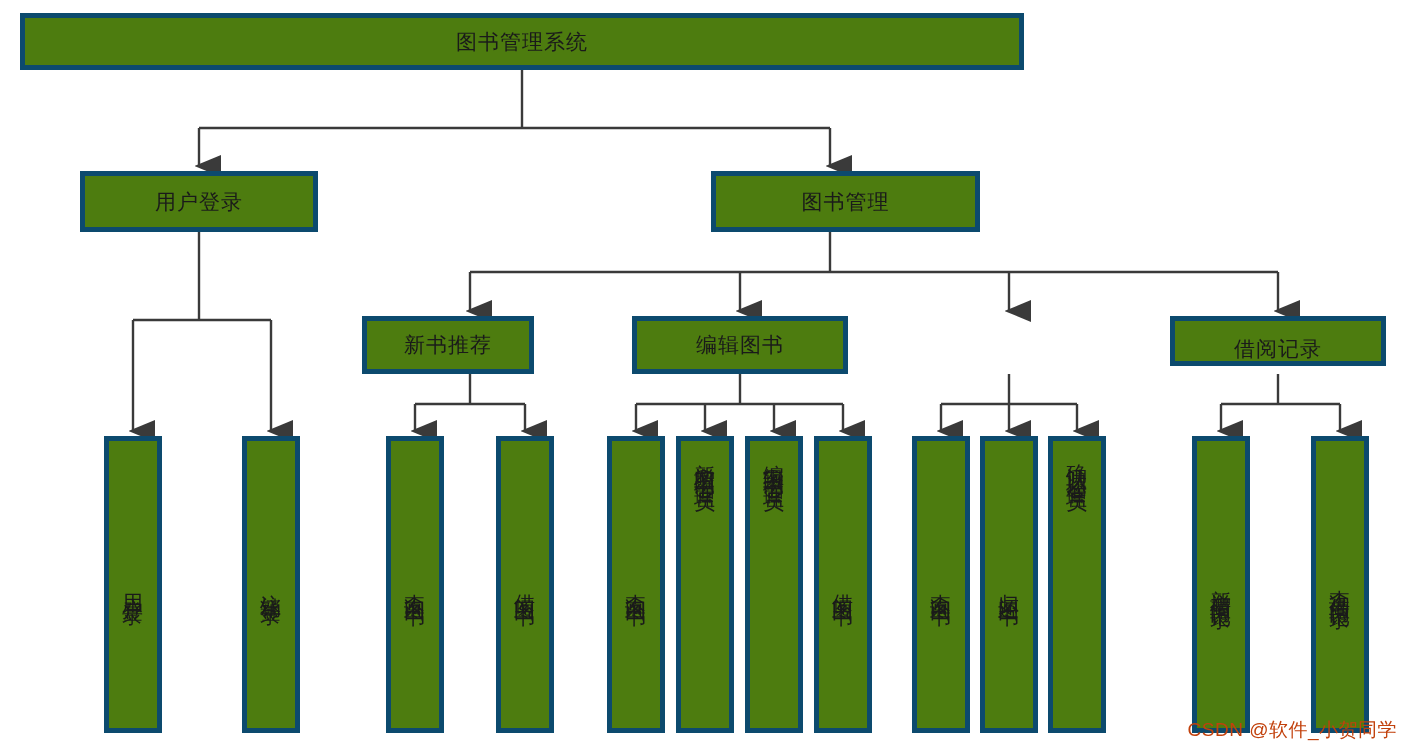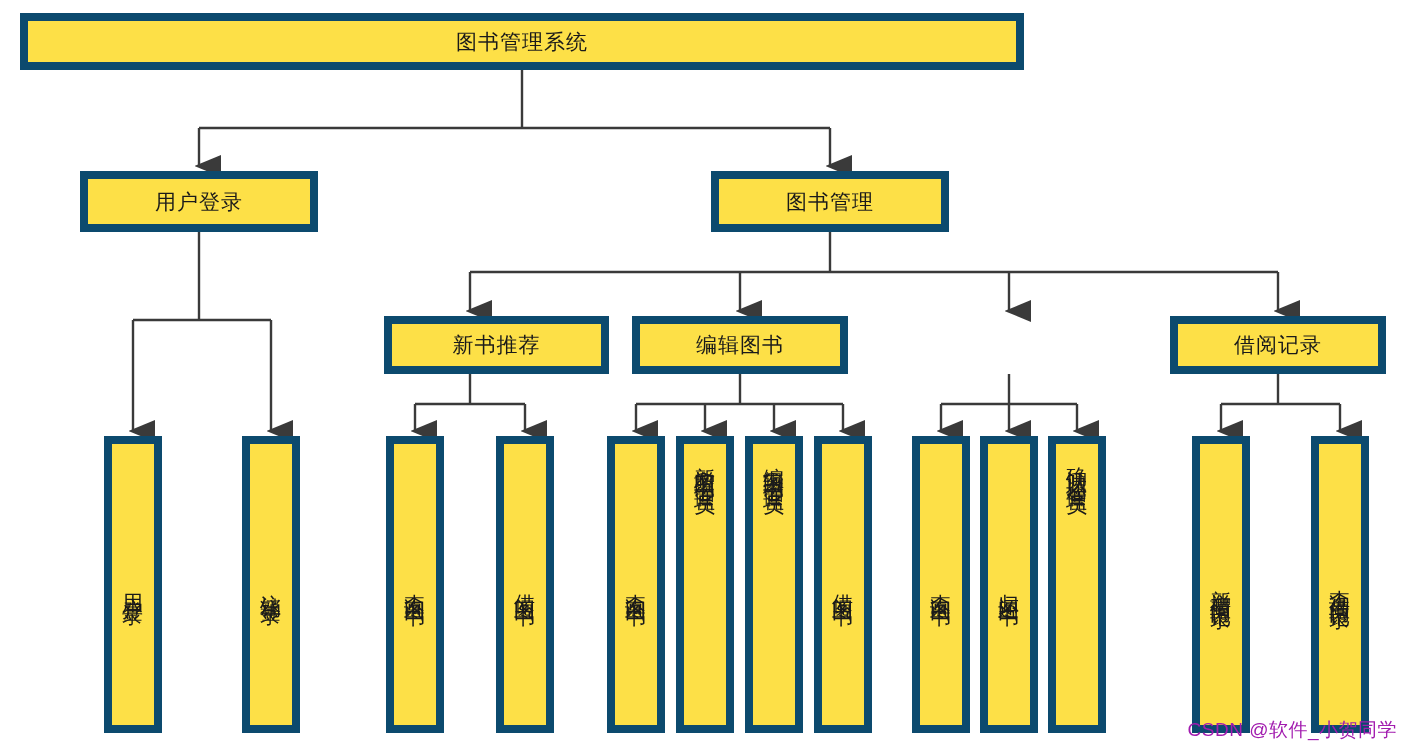--- a/index.html
+++ b/index.html
@@ -20,22 +20,22 @@
   }
   svg#wires {
     position: absolute;
     left: 0; top: 0;
     width: 1405px;
     height: 747px;
     pointer-events: none;
   }
   .node {
     position: absolute;
-    border: 8px solid #0c4a6e;
-    background: #fde047;
+    border: 5px solid #0c4a6e;
+    background: #4d7c0f;
     display: flex;
     align-items: center;
     justify-content: center;
     color: #1a1a1a;
   }
   .node.h {
     font-size: 21px;
     line-height: 1.2;
     letter-spacing: 1px;
   }
@@ -55,21 +55,21 @@
   }
   .node.leaf.centered {
     align-items: center;
     padding-top: 0;
   }
   #watermark {
     position: absolute;
     right: 8px;
     bottom: 4px;
     font-size: 19px;
-    color: #a21caf;
+    color: #c2410c;
     letter-spacing: 0.5px;
     white-space: nowrap;
   }
 </style>
 </head>
 <body>
 
 <div id="canvas">
 
   <svg id="wires" viewBox="0 0 1405 747">
@@ -128,34 +128,34 @@
   </svg>
 
   <div class="node h" style="left:20px; top:13px; width:1004px; height:57px;">
     <span>图书管理系统</span>
   </div>
 
   <div class="node h" style="left:80px; top:171px; width:238px; height:61px;">
     <span>用户登录</span>
   </div>
 
-  <div class="node h" style="left:711px; top:171px; width:238px; height:61px;">
+  <div class="node h" style="left:711px; top:171px; width:269px; height:61px;">
     <span>图书管理</span>
   </div>
 
-  <div class="node h" style="left:362px; top:316px; width:225px; height:58px;margin-left:22px;">
+  <div class="node h" style="left:362px; top:316px; width:172px; height:58px;">
     <span>新书推荐</span>
   </div>
 
   <div class="node h" style="left:632px; top:316px; width:216px; height:58px;">
     <span>编辑图书</span>
   </div>
 
 
-  <div class="node h" style="left:1170px; top:316px; width:216px; height:58px;">
+  <div class="node h" style="left:1170px; top:316px; width:216px; height:50px;align-items:flex-end;">
     <span>借阅记录</span>
   </div>
 
   <div class="node leaf centered" style="left:104px; top:436px; width:58px; height:297px;">
     <span class="vtext">用户登录</span>
   </div>
 
   <div class="node leaf centered" style="left:242px; top:436px; width:58px; height:297px;">
     <span class="vtext">注销登录</span>
   </div>

